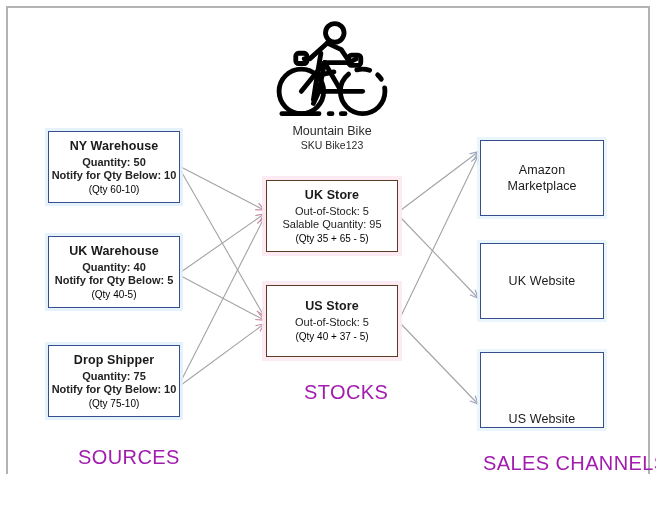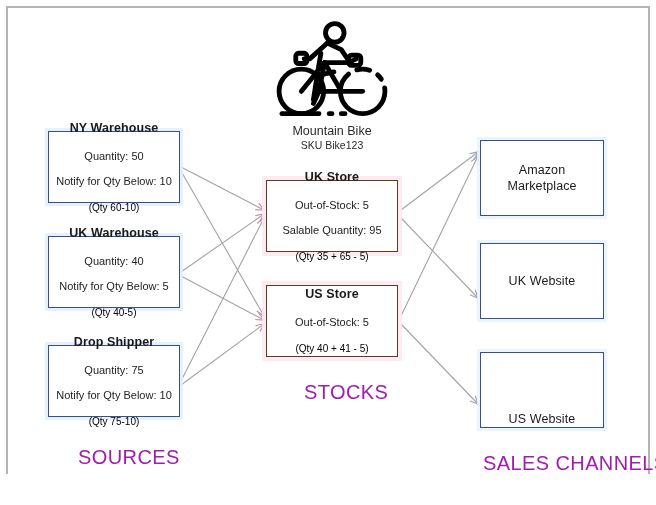--- a/index.html
+++ b/index.html
@@ -40,40 +40,39 @@
   
   .node {
     position: absolute;
     box-sizing: border-box;
     display: flex;
     flex-direction: column;
     align-items: center;
     justify-content: center;
     text-align: center;
     background: #ffffff;
-    gap: 12px;
   }
   .node .title {
     font-weight: bold;
     color: #1a1a1a;
     letter-spacing: .1px;
   }
   .node .line {
     color: #232323;
   }
 
   
   .src {
     width: 132px;
     height: 72px;
     border: 1.6px solid #36508f;
     box-shadow: 0 0 0 3px rgba(225,240,250,.85);
   }
   .src .title { font-size: 12.5px; margin-bottom: 3px; }
-  .src .line  { font-size: 11px; line-height: 13.5px; }
+  .src .line  { font-size: 11px; line-height: 13.5px; font-weight: bold; }
   .src .paren { font-size: 10px; line-height: 13px; }
 
   
   .stk {
     width: 132px;
     height: 72px;
     border: 1.6px solid #5c3a25;
     box-shadow: 0 0 0 4px rgba(252,233,240,.9);
   }
   .stk .title { font-size: 12.5px; margin-bottom: 3px; }
@@ -234,21 +233,21 @@
   <div class="node stk" id="node-uks">
     <div class="title">UK Store</div>
     <div class="line">Out-of-Stock: 5</div>
     <div class="line">Salable Quantity: 95</div>
     <div class="paren">(Qty 35 + 65 - 5)</div>
   </div>
 
   <div class="node stk" id="node-uss">
     <div class="title">US Store</div>
     <div class="line">Out-of-Stock: 5</div>
-    <div class="paren">(Qty 40 + 41 - 5)</div>
+    <div class="paren">(Qty 40 + 37 - 5)</div>
   </div>
 
   <div class="node chn" id="node-amz">
     <div class="title">Amazon<br>Marketplace</div>
   </div>
 
   <div class="node chn" id="node-ukweb">
     <div class="title">UK Website</div>
   </div>
 

